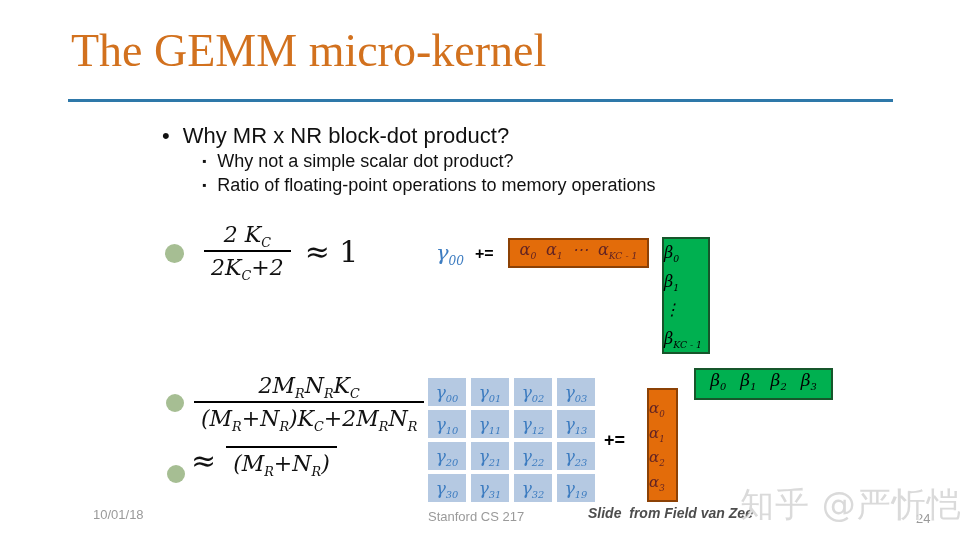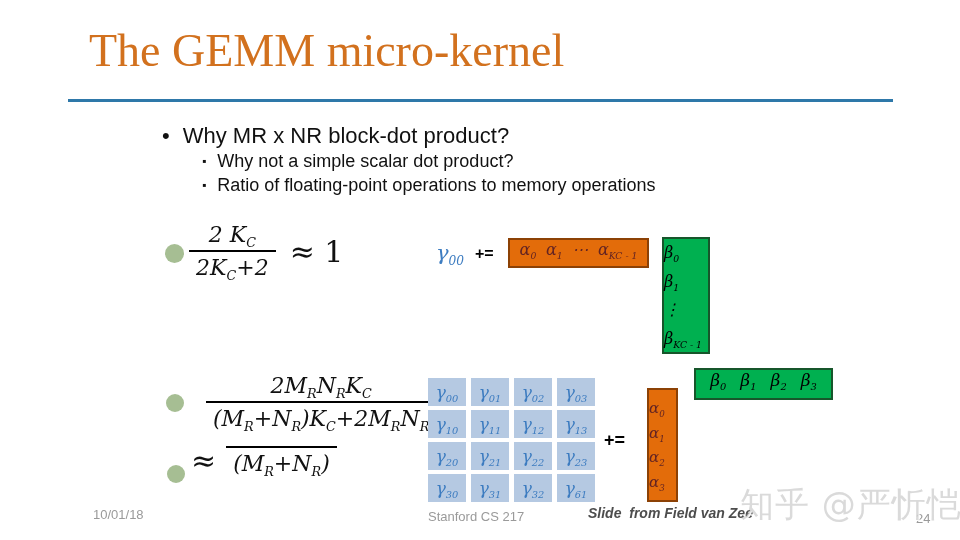--- a/index.html
+++ b/index.html
@@ -56,38 +56,38 @@
   .attrib { font-size:14px; color:#4D4D4D; font-weight:bold; font-style:italic; white-space:pre; }
   .watermark { font-size:34px; color:rgba(158,158,158,0.38); white-space:nowrap;
                text-shadow:1px 1px 0 rgba(255,255,255,0.9); letter-spacing:1px;
                font-family:"DejaVu Sans", sans-serif; z-index:5; }
 </style>
 </head>
 <body>
 
 <div class="slide">
 
-  <h1 class="abs title" style="left:71px; top:24px;margin-left:18px;">The GEMM micro-kernel</h1>
+  <h1 class="abs title" style="left:71px; top:24px;">The GEMM micro-kernel</h1>
   <div class="abs divider" style="left:68px; top:99px; width:825px;"></div>
 
   <div class="abs b-row b-main" style="left:162px; top:123px;">
     <span class="marker">•</span>
     <span>Why MR x NR block-dot product?</span>
   </div>
   <div class="abs b-row b-sub" style="left:202px; top:151px;">
     <span class="marker">▪</span>
     <span>Why not a simple scalar dot product?</span>
   </div>
   <div class="abs b-row b-sub" style="left:202px; top:175px;">
     <span class="marker">▪</span>
     <span>Ratio of floating-point operations to memory operations</span>
   </div>
 
   <div class="abs dot" style="left:165px; top:244px;"></div>
-  <div class="abs formula math" style="left:189px; top:222px;">
+  <div class="abs formula math" style="left:204px; top:222px;">
     <span class="frac">
       <span class="num"><span class="tok">2 K<sub>C</sub></span></span>
       <span class="den"><span class="tok">2K<sub>C</sub></span><span class="tok">+2</span></span>
     </span>
     <span class="approx f1-rhs">≈ 1</span>
   </div>
 
   <div class="abs math gamma00" style="left:436px; top:241px;"><span class="tok">γ<sub>00</sub></span></div>
   <div class="abs op" style="left:475px; top:245px;">+=</div>
   <div class="abs vec vec-orange vec-row math alpha-row" style="left:508px; top:238px; width:141px; height:30px;">
@@ -97,21 +97,21 @@
       <span class="tok">α<sub>KC - 1</sub></span>
     </div>
   <div class="abs vec vec-green vec-col math beta-col" style="left:662px; top:237px; width:48px; height:117px;">
       <span class="tok">β<sub>0</sub></span>
       <span class="tok">β<sub>1</sub></span>
       <span class="tok">⋮</span>
       <span class="tok">β<sub>KC - 1</sub></span>
     </div>
 
   <div class="abs dot" style="left:166px; top:394px; width:18px; height:18px;"></div>
-  <div class="abs formula math" style="left:206px; top:373px;">
+  <div class="abs formula math" style="left:194px; top:373px;">
     <span class="frac">
       <span class="num"><span class="tok">2M<sub>R</sub></span><span class="tok">N<sub>R</sub></span><span class="tok">K<sub>C</sub></span></span>
       <span class="den"><span class="tok">(M<sub>R</sub></span><span class="tok">+N<sub>R</sub></span><span class="tok">)K<sub>C</sub></span><span class="tok">+2M<sub>R</sub></span><span class="tok">N<sub>R</sub></span></span>
     </span>
   </div>
 
   <div class="abs dot" style="left:167px; top:465px; width:18px; height:18px;"></div>
   <div class="abs formula math" style="left:191px; top:443px;">
     <span class="approx f3-pre">≈</span>
     <span class="frac">
@@ -159,21 +159,21 @@
     <div class="gcell math">
         <span class="tok">γ<sub>30</sub></span>
       </div>
     <div class="gcell math">
         <span class="tok">γ<sub>31</sub></span>
       </div>
     <div class="gcell math">
         <span class="tok">γ<sub>32</sub></span>
       </div>
     <div class="gcell math">
-        <span class="tok">γ<sub>61</sub></span>
+        <span class="tok">γ<sub>19</sub></span>
       </div>
   </div>
   <div class="abs op" style="left:604px; top:430px; font-size:18px;">+=</div>
   <div class="abs vec vec-orange vec-col math alpha-col" style="left:647px; top:388px; width:31px; height:114px;">
       <span class="tok">α<sub>0</sub></span>
       <span class="tok">α<sub>1</sub></span>
       <span class="tok">α<sub>2</sub></span>
       <span class="tok">α<sub>3</sub></span>
     </div>
   <div class="abs vec vec-green vec-row math beta-row" style="left:694px; top:368px; width:139px; height:32px;">

